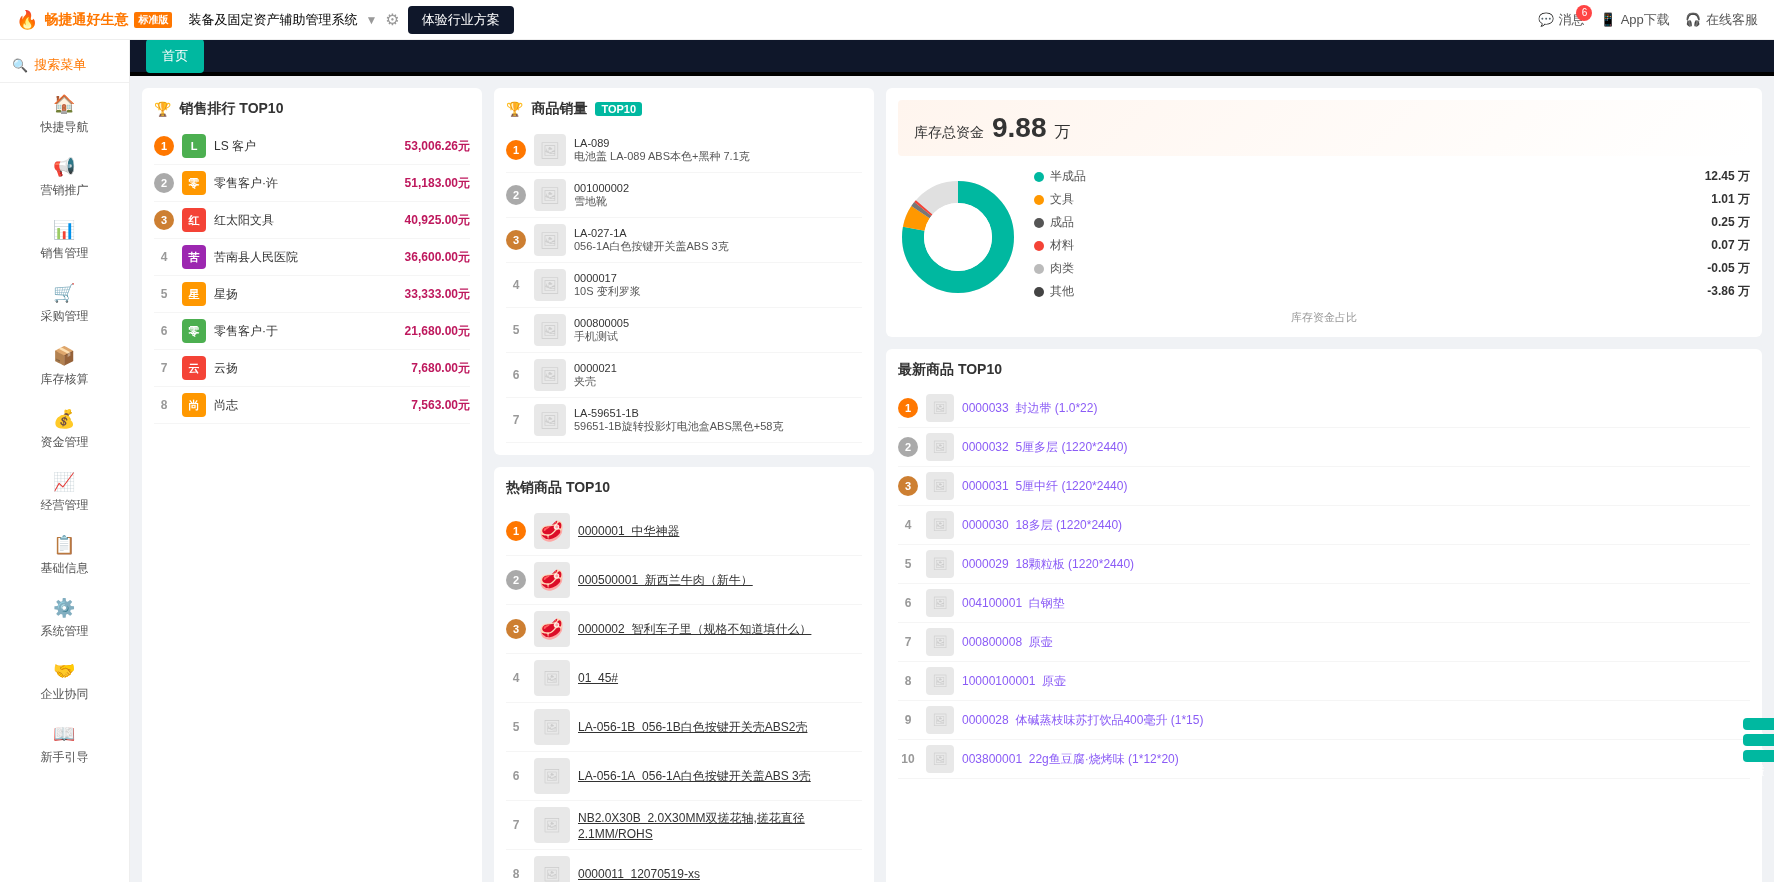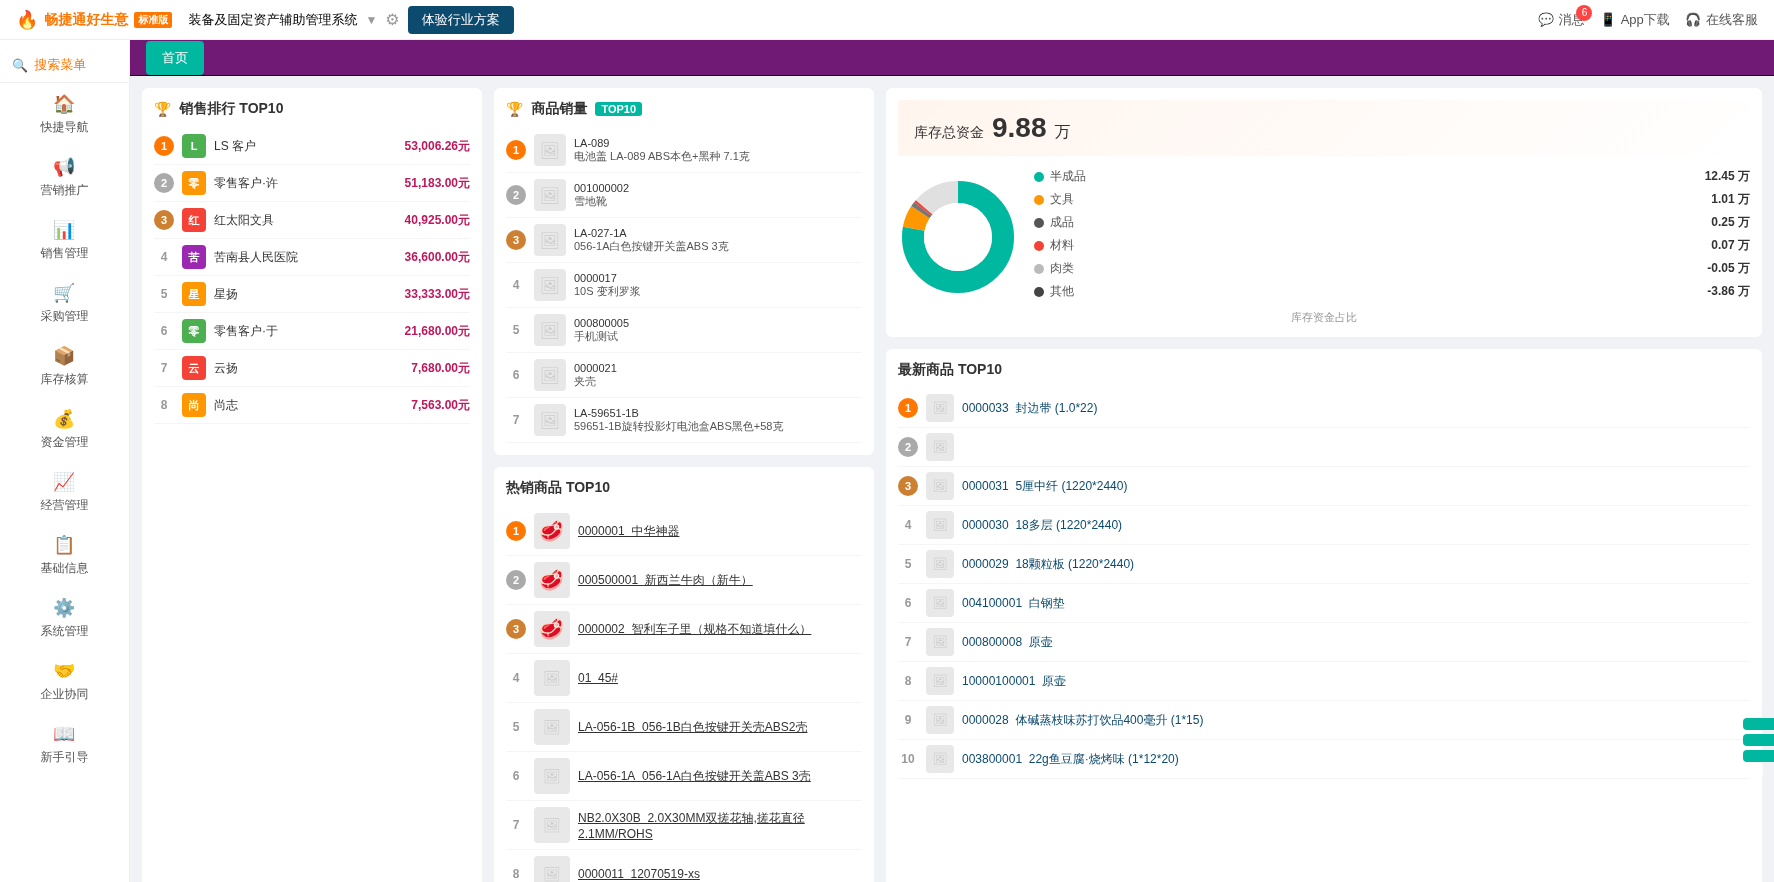--- a/index.html
+++ b/index.html
@@ -5,37 +5,37 @@
     * { margin: 0; padding: 0; box-sizing: border-box; }
     body { font-family: 'Microsoft YaHei', Arial, sans-serif; font-size: 13px; background: #f0f2f5; display: flex; flex-direction: column; width: 1774px; min-height: 882px; overflow: hidden; }
 
     
     .top-bar { height: 40px; background: #fff; display: flex; align-items: center; padding: 0 16px; border-bottom: 1px solid #eee; flex-shrink: 0; }
     .top-bar-logo { color: #ff7700; font-weight: bold; font-size: 14px; margin-right: 16px; display: flex; align-items: center; gap: 6px; }
     .top-bar-logo-badge { background: #ff7700; color: #fff; font-size: 10px; padding: 1px 4px; border-radius: 2px; }
     .top-bar-system { display: flex; align-items: center; gap: 8px; flex: 1; }
     .top-bar-system-arrow { color: #999; font-size: 12px; }
     .top-bar-system-gear { color: #999; font-size: 16px; cursor: pointer; }
-    .top-bar-trial-btn { background: #0c4a6e; color: #fff; border: none; padding: 5px 14px; border-radius: 4px; cursor: pointer; font-size: 13px; }
+    .top-bar-trial-btn { background: #0f172a; color: #fff; border: none; padding: 5px 14px; border-radius: 4px; cursor: pointer; font-size: 13px; }
     .top-bar-actions { display: flex; align-items: center; gap: 16px; margin-left: auto; }
     .top-bar-action { display: flex; align-items: center; gap: 4px; color: #555; cursor: pointer; font-size: 13px; position: relative; }
     .top-bar-badge { background: #ff4444; color: #fff; border-radius: 50%; width: 16px; height: 16px; font-size: 10px; display: flex; align-items: center; justify-content: center; position: absolute; top: -6px; right: -8px; }
 
     
     .main { display: flex; flex: 1; overflow: hidden; }
 
     
     .sidebar { width: 130px; background: #fff; border-right: 1px solid #eee; flex-shrink: 0; padding-top: 8px; }
     .sidebar-item { display: flex; flex-direction: column; align-items: center; padding: 10px 0; cursor: pointer; color: #555; gap: 4px; font-size: 12px; }
     .sidebar-item .icon { font-size: 18px; }
     .sidebar-search { display: flex; align-items: center; padding: 8px 12px; gap: 6px; color: #ff7700; font-size: 13px; cursor: pointer; border-bottom: 1px solid #f0f0f0; }
 
     
     .content { flex: 1; display: flex; flex-direction: column; overflow: hidden; }
-    .nav-tabs { background: #701a75; border-bottom: 1px solid #000000; display: flex; align-items: center; padding: 0 16px; height: 36px; }
+    .nav-tabs { background: #0f172a; border-bottom: 4px solid #000000; display: flex; align-items: center; padding: 0 16px; height: 36px; }
     .nav-tab { padding: 8px 16px; cursor: pointer; color: #555; font-size: 13px; }
     .nav-tab.active { color: #fff; background: #00b8a0; border-radius: 4px; }
 
     
     .dashboard { flex: 1; display: flex; overflow: hidden; padding: 12px; gap: 12px; }
 
     .panel { background: #fff; border-radius: 6px; padding: 12px; overflow: hidden; }
     .panel-title { font-size: 14px; font-weight: bold; color: #333; margin-bottom: 10px; display: flex; align-items: center; gap: 8px; }
     .panel-title .top-badge-teal { background: #00b8a0; color: #fff; font-size: 11px; padding: 1px 6px; border-radius: 3px; }
 
@@ -65,21 +65,21 @@
     .legend { flex: 1; }
     .legend-item { display: flex; align-items: center; gap: 6px; margin-bottom: 6px; font-size: 12px; }
     .legend-dot { width: 10px; height: 10px; border-radius: 50%; flex-shrink: 0; }
     .legend-name { flex: 1; color: #555; }
     .legend-value { color: #333; font-weight: bold; }
     .inventory-label { font-size: 11px; color: #999; margin-top: 4px; text-align: center; }
 
     
     .newest-item { display: flex; align-items: center; padding: 5px 0; border-bottom: 1px solid #f5f5f5; gap: 8px; }
     .newest-thumb { width: 28px; height: 28px; background: #e8e8e8; border-radius: 4px; flex-shrink: 0; display: flex; align-items: center; justify-content: center; font-size: 10px; color: #999; }
-    .newest-info { flex: 1; font-size: 12px; color: #0c4a6e; }
+    .newest-info { flex: 1; font-size: 12px; color: #8b5cf6; }
 
     
     .hot-item { display: flex; align-items: center; padding: 6px 0; border-bottom: 1px solid #f5f5f5; gap: 8px; }
     .hot-thumb { width: 36px; height: 36px; background: #e8e8e8; border-radius: 4px; flex-shrink: 0; overflow: hidden; display: flex; align-items: center; justify-content: center; }
     .hot-info { flex: 1; }
     .hot-code { color: #333; font-size: 12px; text-decoration: underline; }
 
     
     .float-service { position: fixed; right: 0; bottom: 120px; display: flex; flex-direction: column; gap: 2px; z-index: 999; }
     .float-btn { background: #00b8a0; color: #fff; padding: 6px 8px; font-size: 11px; text-align: center; cursor: pointer; writing-mode: vertical-rl; border-radius: 4px 0 0 4px; }
@@ -468,20 +468,21 @@
     <div class="newest-thumb">
       <span style="font-size:12px;color:#ccc;">🖼</span>
     </div>
     <div class="newest-info">0000033&nbsp;&nbsp;封边带 (1.0*22)</div>
   </div>
               <div class="newest-item">
     <span class="rank-num silver">2</span>
     <div class="newest-thumb">
       <span style="font-size:12px;color:#ccc;">🖼</span>
     </div>
+    <div class="newest-info">0000032&nbsp;&nbsp;5厘多层 (1220*2440)</div>
   </div>
               <div class="newest-item">
     <span class="rank-num bronze">3</span>
     <div class="newest-thumb">
       <span style="font-size:12px;color:#ccc;">🖼</span>
     </div>
     <div class="newest-info">0000031&nbsp;&nbsp;5厘中纤 (1220*2440)</div>
   </div>
               <div class="newest-item">
     <span class="rank-num">4</span>

